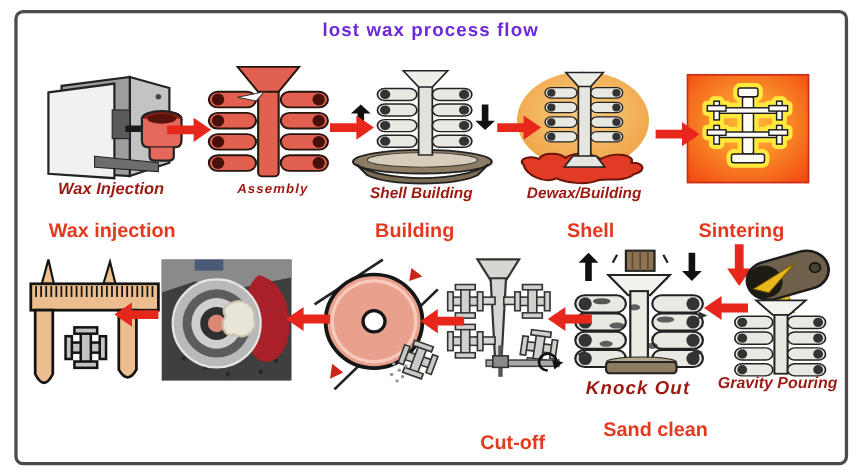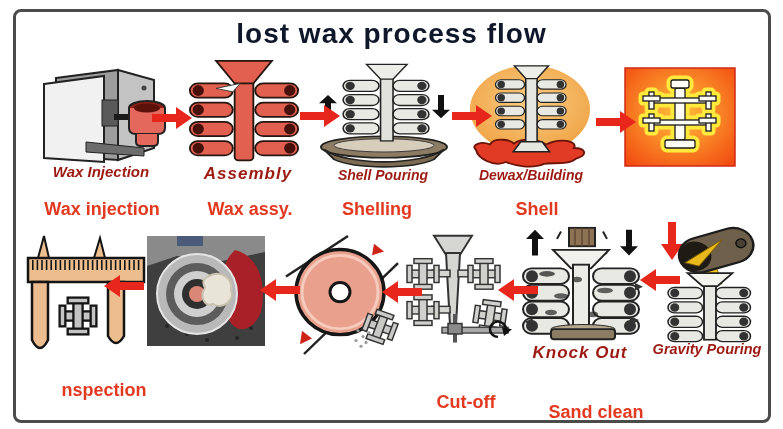--- a/index.html
+++ b/index.html
@@ -1,21 +1,21 @@
 <!DOCTYPE html>
 <html><head>
 <meta charset="utf-8">
 <style>
   html,body{margin:0;padding:0;background:#fff;}
   .canvas{position:relative;width:783px;height:429px;background:#ffffff;overflow:hidden;
           font-family:"Liberation Sans",sans-serif;}
   .frame{position:absolute;left:13px;top:9px;width:752px;height:408px;
          border:3px solid #4b4b4b;border-radius:8px;background:#fff;}
   .title{position:absolute;top:18px;left:50%;transform:translateX(-50%);
-         color:#0f172a;font-weight:bold;font-size:28px;letter-spacing:1px;white-space:nowrap;}
+         color:#6d28d9;font-weight:bold;font-size:17px;letter-spacing:1px;white-space:nowrap;}
   .cap{position:absolute;transform:translateX(-50%);color:#9c1a12;font-weight:bold;
        font-style:italic;font-size:14px;white-space:nowrap;}
   .lab{position:absolute;transform:translateX(-50%);color:#e2391f;font-weight:bold;
        font-size:18px;white-space:nowrap;}
   .ill,.arr{position:absolute;}
   svg{display:block;overflow:visible;}
 </style>
 </head>
 <body>
 
@@ -176,28 +176,28 @@
       <use href="#arrR" fill="#e8271c"></use>
     </svg>
   <svg class="arr" style="left:596px;top:110px" width="40" height="24">
       <use href="#arrR" fill="#e8271c"></use>
     </svg>
   <svg class="arr" style="left:660px;top:222px" width="24" height="40">
       <use href="#arrD" fill="#e8271c"></use>
     </svg>
 
   <div class="cap" style="left:101px;top:163px;font-size:15px">Wax Injection</div>
-  <div class="cap" style="left:248px;top:164px;font-size:17px;letter-spacing:1px">Assembly</div>
-  <div class="cap" style="left:383px;top:167px">Shell Pouring</div>
+  <div class="cap" style="left:248px;top:164px;font-size:12px;letter-spacing:1px">Assembly</div>
+  <div class="cap" style="left:383px;top:167px">Shell Building</div>
   <div class="cap" style="left:531px;top:167px">Dewax/Building</div>
 
   <div class="lab" style="left:102px;top:199px">Wax injection</div>
-  <div class="lab" style="left:250px;top:199px">Wax assy.</div>
-  <div class="lab" style="left:377px;top:199px">Shelling</div>
+  <div class="lab" style="left:377px;top:199px">Building</div>
   <div class="lab" style="left:537px;top:199px">Shell</div>
+  <div class="lab" style="left:674px;top:199px">Sintering</div>
 
   <svg class="ill" style="left:650px;top:230px" width="120" height="108" viewBox="0 0 120 124" preserveAspectRatio="none">
     <polygon points="52,36 64,34 72,62 60,62" fill="#f2c41c" stroke="#9c7a00" stroke-width="1"></polygon>
     <g transform="rotate(-18 70 22)">
       <rect x="28" y="2" width="76" height="40" rx="20" fill="#6e604a" stroke="#1c1c1c" stroke-width="2.5"></rect>
       <ellipse cx="44" cy="22" rx="16" ry="17" fill="#1e1a14"></ellipse>
       <polygon points="32,26 76,12 44,34" fill="#e8b81c" stroke="#7a5c00" stroke-width="1"></polygon>
       <circle cx="92" cy="22" r="5" fill="#4a4136" stroke="#111" stroke-width="1.5"></circle>
     </g>
     <g transform="translate(15,48) scale(0.75)">
@@ -325,16 +325,15 @@
   <svg class="arr" style="left:260px;top:278px" width="40" height="24">
       <use href="#arrL" fill="#e8271c"></use>
     </svg>
   <svg class="arr" style="left:104px;top:274px" width="40" height="24">
       <use href="#arrL" fill="#e8271c"></use>
     </svg>
 
   <div class="cap" style="left:580px;top:343px;font-size:17px;letter-spacing:1px">Knock Out</div>
   <div class="cap" style="left:707px;top:341px;font-size:14.5px">Gravity Pouring</div>
 
-  <div class="lab" style="left:104px;top:380px">nspection</div>
   <div class="lab" style="left:466px;top:392px">Cut-off</div>
-  <div class="lab" style="left:596px;top:402px">Sand clean</div>
+  <div class="lab" style="left:596px;top:380px">Sand clean</div>
 </div>
 
 </body></html>

